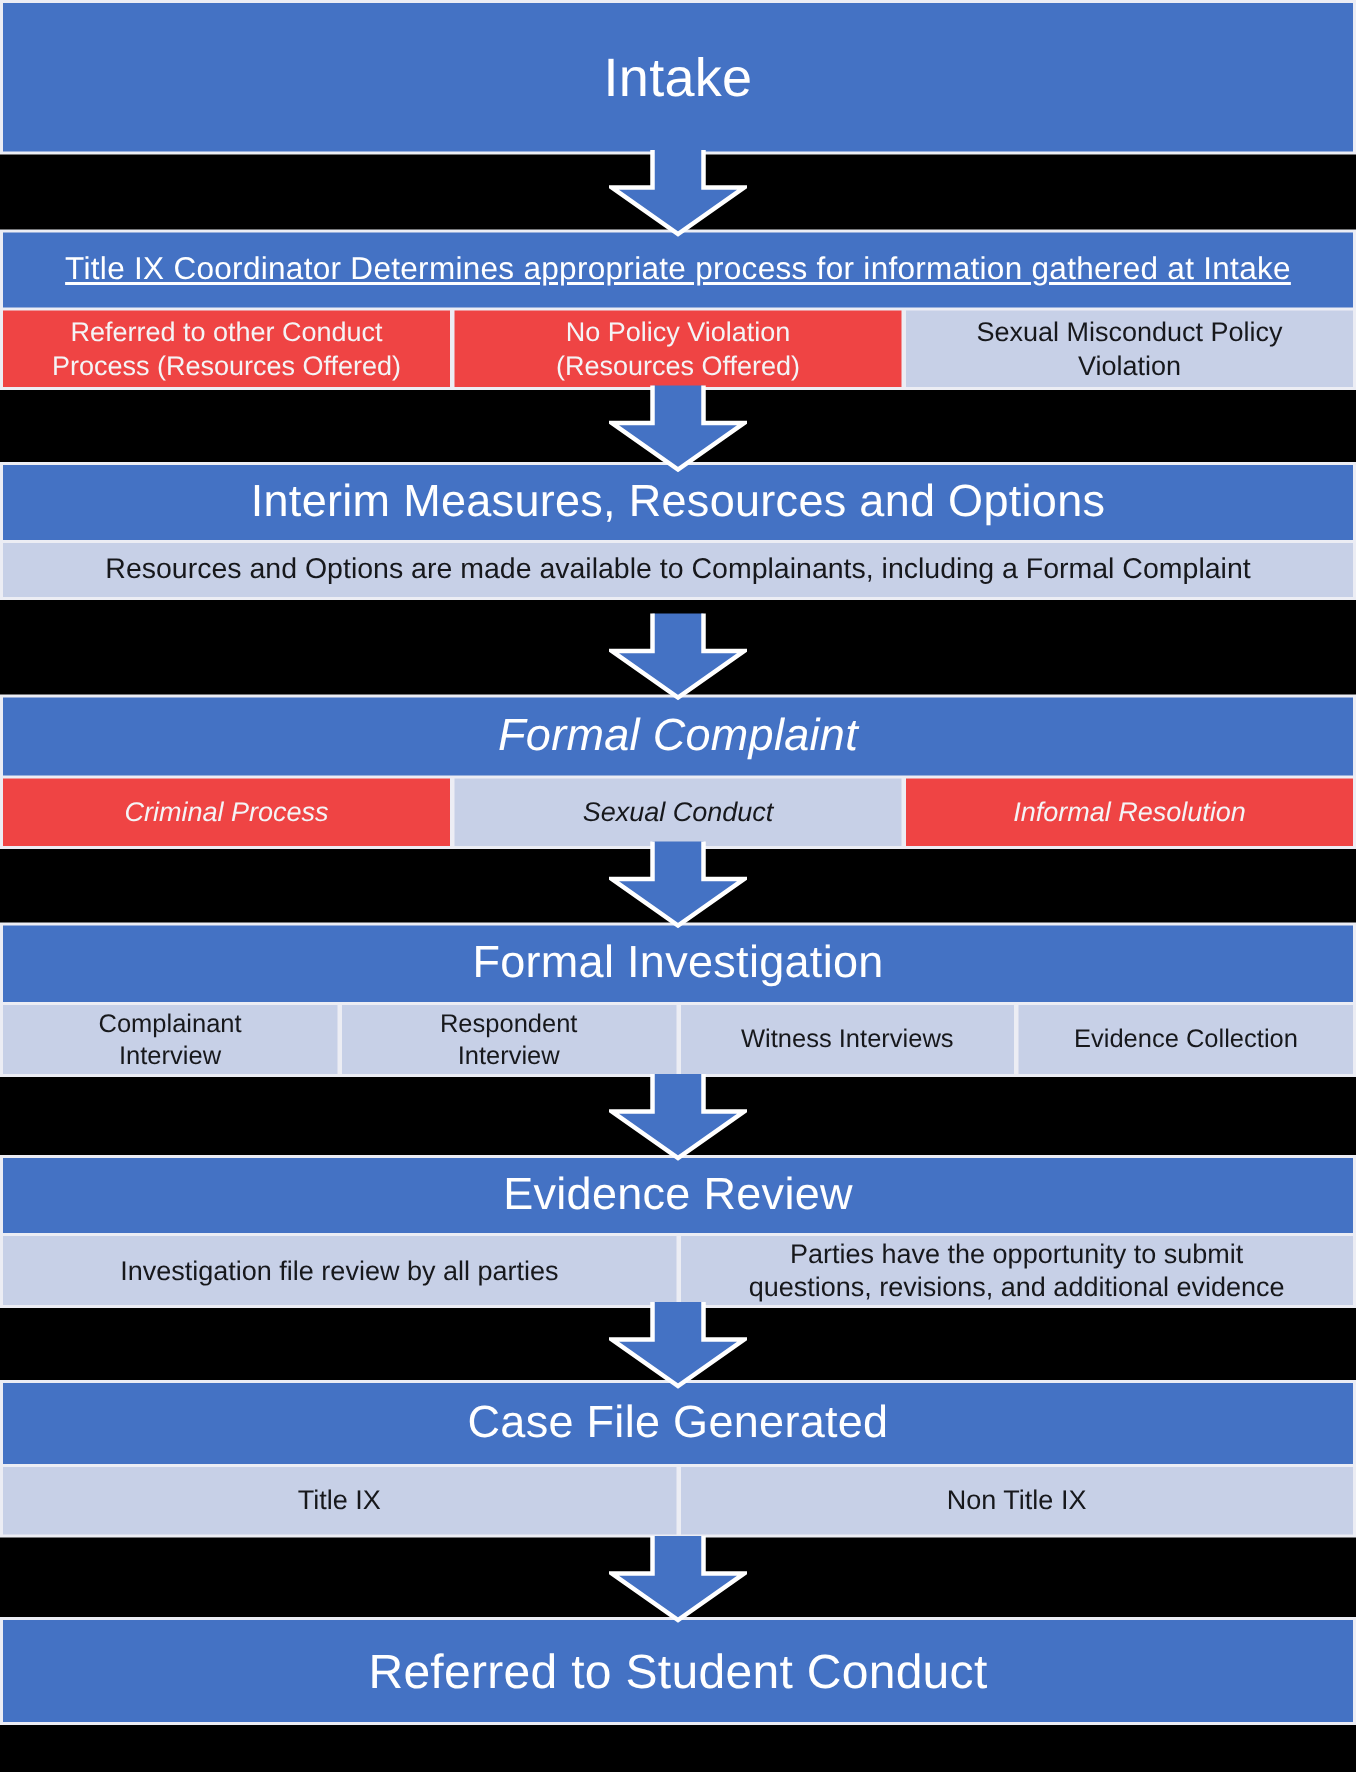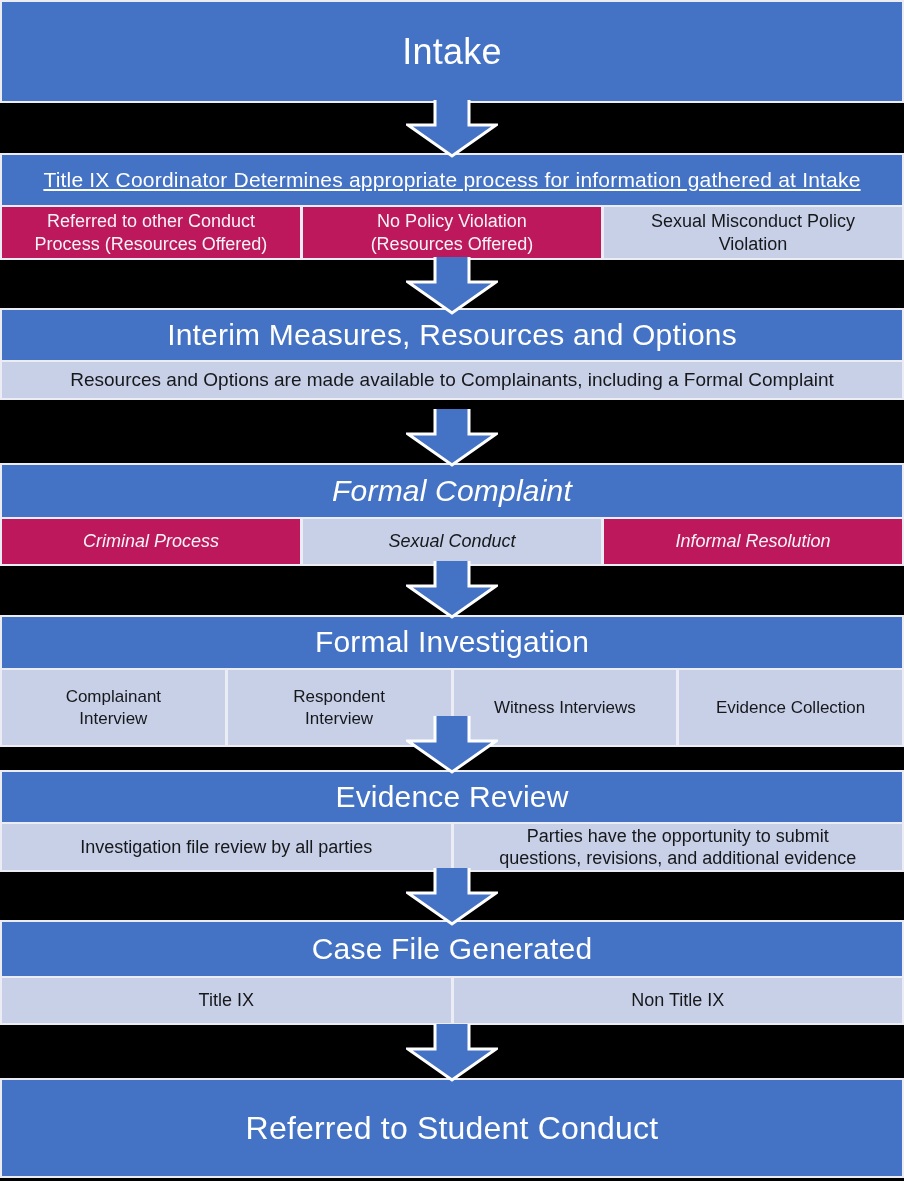--- a/index.html
+++ b/index.html
@@ -21,21 +21,21 @@
   .band.lg { font-size:30px; }
   .band.md { font-size:21px;text-decoration:underline; }
   .cells { display:flex; gap:3px; flex:1; }
   .cell {
     flex:1; display:flex; align-items:center; justify-content:center;
     text-align:center; white-space:pre-line; line-height:1.25;
     font-size:18px; padding:0 6px;
   }
   .cell.sm { font-size:17px; }
   .cell.light { background:#C7D0E7; color:#17181C; }
-  .cell.dark  { background:#be185d; color:#F4F4F6; }
+  .cell.dark  { background:#ef4444; color:#F4F4F6; }
   .sub-band {
     flex:1; background:#C7D0E7; color:#17181C;
     display:flex; align-items:center; justify-content:center; text-align:center;
     font-size:19px; line-height:1.2;
   }
   .arrow { position:absolute; left:406px; width:92px; height:58px; z-index:3; }
   .group { z-index:1; }
 </style>
 </head>
 <body>
@@ -81,21 +81,21 @@
       <div class="cell dark">Criminal Process</div>
       <div class="cell light">Sexual Conduct</div>
       <div class="cell dark">Informal Resolution</div>
     </div>
   </div>
 
   <svg class="arrow" style="top:561px;" viewBox="0 0 92 58">
     <polygon points="29,-5 63,-5 63,25 90,25 46,56 2,25 29,25" fill="#4472C4" stroke="#FFFFFF" stroke-width="3"></polygon>
   </svg>
 
-  <div class="group" style="top:615px; height:132px;">
+  <div class="group" style="top:615px; height:103px;">
     <div class="band lg" style="flex:0 0 51px;">Formal Investigation</div>
     <div class="cells">
       <div class="cell light sm">Complainant
 Interview</div>
       <div class="cell light sm">Respondent
 Interview</div>
       <div class="cell light sm">Witness Interviews</div>
       <div class="cell light sm">Evidence Collection</div>
     </div>
   </div>
@@ -122,17 +122,17 @@
     <div class="cells">
       <div class="cell light">Title IX</div>
       <div class="cell light">Non Title IX</div>
     </div>
   </div>
 
   <svg class="arrow" style="top:1024px;" viewBox="0 0 92 58">
     <polygon points="29,-5 63,-5 63,25 90,25 46,56 2,25 29,25" fill="#4472C4" stroke="#FFFFFF" stroke-width="3"></polygon>
   </svg>
 
-  <div class="group" style="top:1078px; height:100px;">
+  <div class="group" style="top:1078px; height:72px;">
     <div class="band" style="flex:1; font-size:32px;">Referred to Student Conduct</div>
   </div>
 
 </div>
 
 </body></html>

